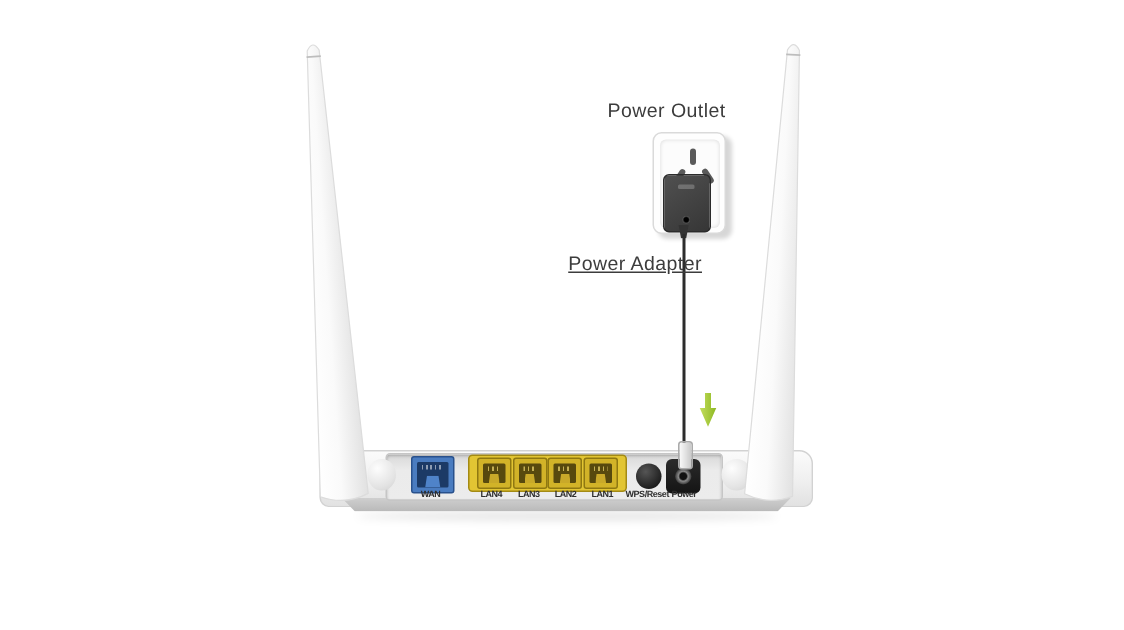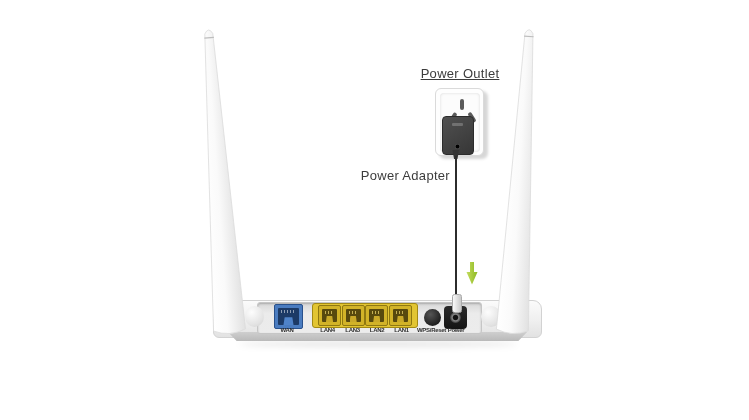--- a/index.html
+++ b/index.html
@@ -168,22 +168,22 @@
   </div>
 
   <div class="abs adapter">
     <div class="adapter-mark"></div>
     <div class="adapter-dot"></div>
   </div>
   <div class="abs strain"></div>
   <div class="abs cable"></div>
   <div class="abs plug"></div>
 
-  <div class="abs callout" style="left:405px;top:66px;width:110px;text-align:center;text-decoration:underline;">Power Outlet</div>
-  <div class="abs callout" style="left:350px;top:168px;width:100px;text-align:right;">Power Adapter</div>
+  <div class="abs callout" style="left:405px;top:66px;width:110px;">Power Outlet</div>
+  <div class="abs callout" style="left:368px;top:168px;width:100px;text-align:right;text-decoration:underline;">Power Adapter</div>
 
   <svg class="abs" style="left:466px;top:262px;" width="12" height="23" viewBox="0 0 12 23">
     <defs>
       <linearGradient id="garr" x1="0" y1="0" x2="1" y2="0">
         <stop offset="0" stop-color="#c4dd5e"></stop>
           <stop offset="1" stop-color="#8db822"></stop>
       </linearGradient>
     </defs>
     <path d="M4,0 L8,0 L8,10 L11.5,10 L6,22.5 L0.5,10 L4,10 Z" fill="url(#garr)"></path>
   </svg>

